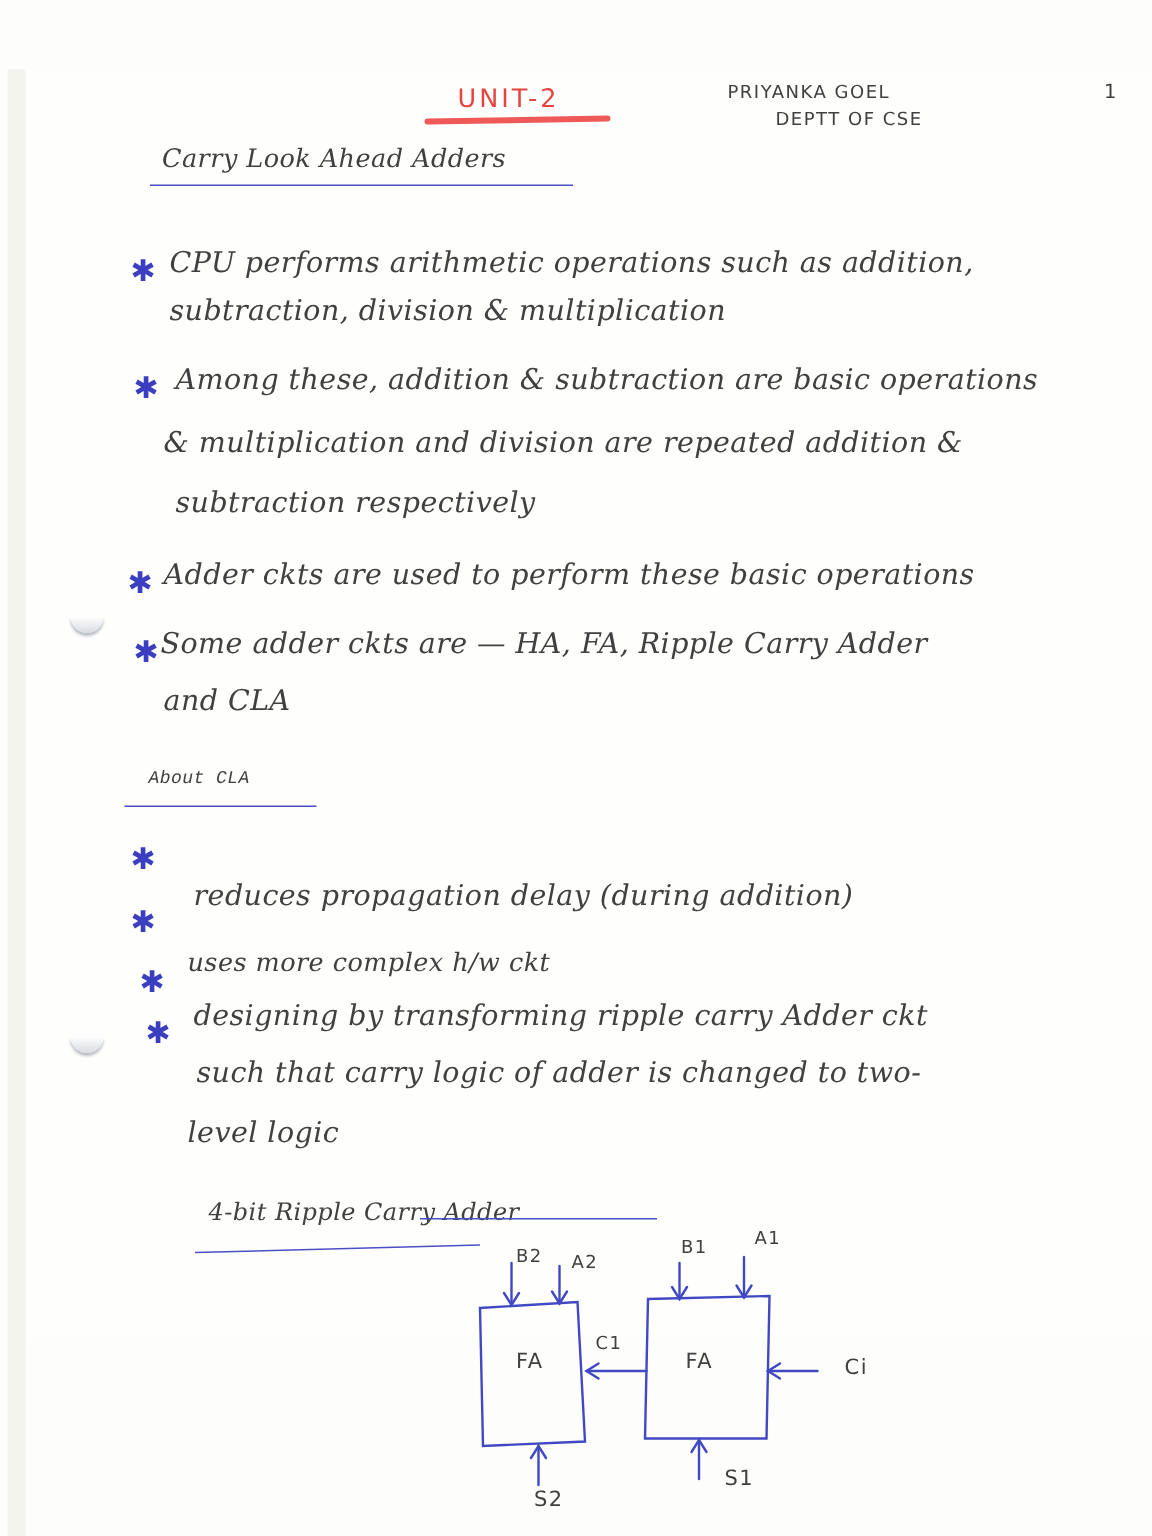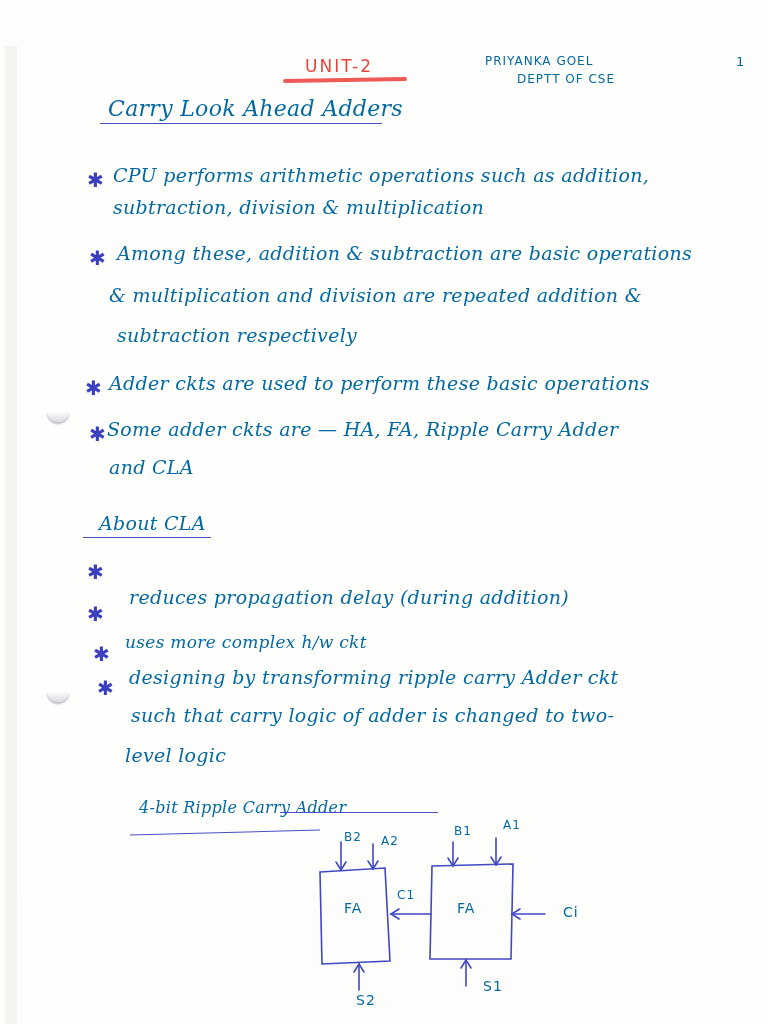--- a/index.html
+++ b/index.html
@@ -3,21 +3,21 @@
 <meta charset="utf-8">
 <style>
   html, body { margin:0; padding:0; }
   body { width:768px; height:1024px; background:#fdfdfb; position:relative; overflow:hidden;
          font-family:"DejaVu Sans", sans-serif; color:#3a3fb8; }
   .page { position:absolute; left:5px; top:0; width:768px; height:846px; background:#fefefc;margin-top:46px; }
   .edge { position:absolute; left:0; top:0; width:12px; height:1024px; background:#f3f4ef; }
   .hole { position:absolute; left:42px; width:22px; height:11px; border-radius:0 0 11px 11px;
           background:linear-gradient(#ffffff,#d9dbe0); box-shadow:0 2px 2px #b9bcc4; }
   .t { position:absolute; white-space:nowrap; font-family:"DejaVu Serif", serif; font-style:italic;
-       font-size:19px; color:#0369a1; letter-spacing:0.3px; }
+       font-size:19px; color:#404040; letter-spacing:0.3px; }
   .red { color:#e5443f; font-style:normal; font-family:"DejaVu Sans", sans-serif; font-size:17px; letter-spacing:2px; }
   .hdr { font-style:normal; font-family:"DejaVu Sans", sans-serif; font-size:12px; letter-spacing:1px; }
   .line { position:absolute; height:2px; background:#4a4fc4; }
   .redline { position:absolute; height:4px; background:#ef5a58; border-radius:2px; transform:rotate(-1deg); }
   .star { position:absolute; font-size:20px; font-style:normal; color:#3b3fbf; }
   svg { position:absolute; left:0; top:0; }
 </style>
 </head>
 <body>
 
@@ -25,40 +25,40 @@
   <div class="edge"></div>
   <div class="hole" style="top:365px"></div>
   <div class="hole" style="top:645px"></div>
 
   <div class="t red" style="left:300px; top:10px;">UNIT-2</div>
   <div class="redline" style="left:278px; top:32px; width:124px;"></div>
   <div class="t hdr" style="left:480px; top:8px;">PRIYANKA GOEL</div>
   <div class="t hdr" style="left:512px; top:26px;text-align:right;">DEPTT OF CSE</div>
   <div class="t hdr" style="left:731px; top:8px; font-size:13px;">1</div>
 
-  <div class="t" style="left:103px; top:50px; font-size:22px;">Carry Look Ahead Adders</div>
+  <div class="t" style="left:103px; top:50px; font-size:17px;">Carry Look Ahead Adders</div>
   <div class="line" style="left:95px; top:77px; width:282px; height:1px;"></div>
 
   <span class="star" style="left:82px; top:122px;">✱</span>
   <div class="t" style="left:108px; top:118px;">CPU performs arithmetic operations such as addition,</div>
   <div class="t" style="left:108px; top:150px;">subtraction, division &amp; multiplication</div>
 
   <span class="star" style="left:84px; top:200px;">✱</span>
   <div class="t" style="left:104px; top:238px;">&amp; multiplication and division are repeated addition &amp;</div>
   <div class="t" style="left:112px; top:196px;">Among these, addition &amp; subtraction are basic operations</div>
   <div class="t" style="left:112px; top:278px;">subtraction respectively</div>
 
   <span class="star" style="left:80px; top:330px;">✱</span>
   <div class="t" style="left:104px; top:326px;">Adder ckts are used to perform these basic operations</div>
 
   <span class="star" style="left:84px; top:376px;">✱</span>
   <div class="t" style="left:102px; top:372px;">Some adder ckts are — HA, FA, Ripple Carry Adder</div>
   <div class="t" style="left:104px; top:410px;">and CLA</div>
 
-  <div class="t" style="left:94px; top:466px; font-size:19px;">About CLA</div>
+  <div class="t" style="left:94px; top:466px; font-size:12px;font-family:Liberation Mono, monospace;">About CLA</div>
   <div class="line" style="left:78px; top:491px; width:128px; height:1px;"></div>
 
   <span class="star" style="left:82px; top:514px;">✱</span>
 
   <span class="star" style="left:82px; top:556px;">✱</span>
   <div class="t" style="left:124px; top:540px;">reduces propagation delay (during addition)</div>
 
   <span class="star" style="left:88px; top:596px;">✱</span>
   <div class="t" style="left:120px; top:586px; font-size:17px;">uses more complex h/w ckt</div>
 

